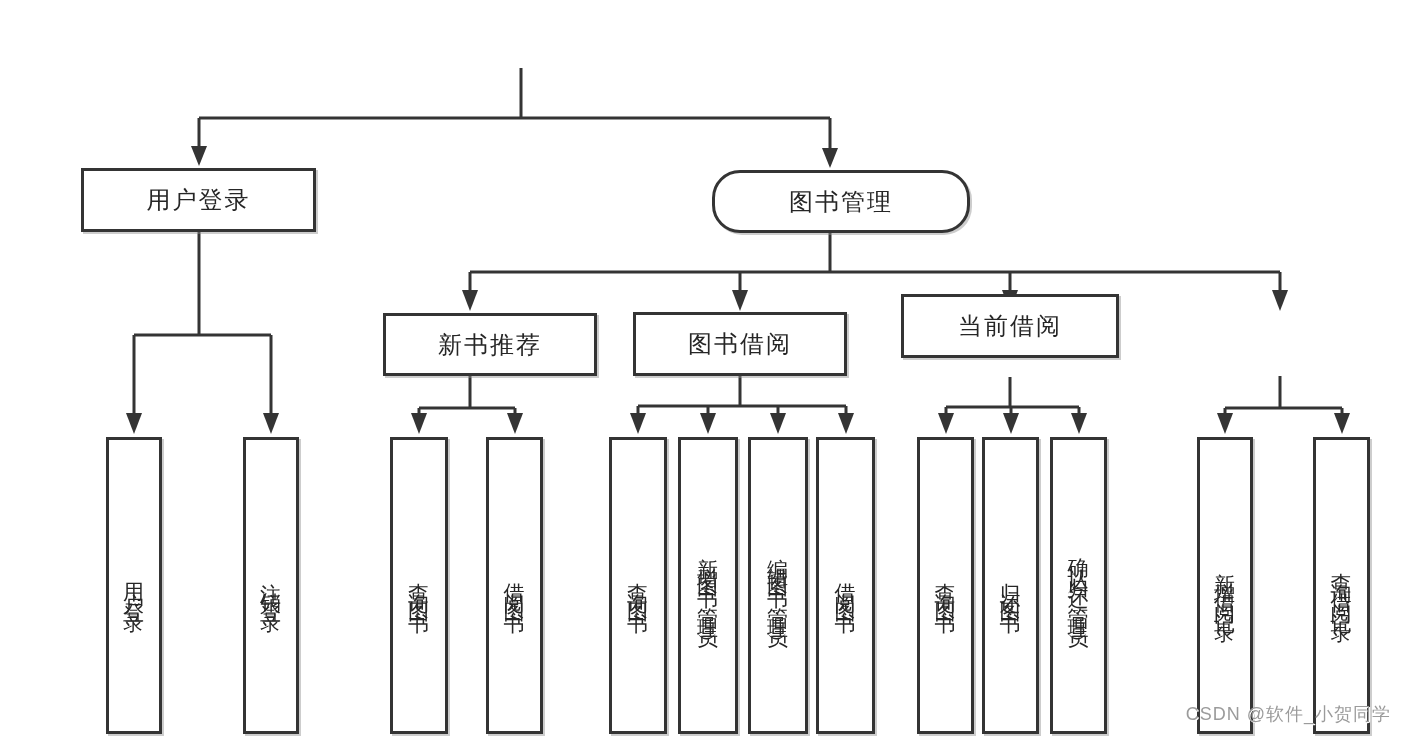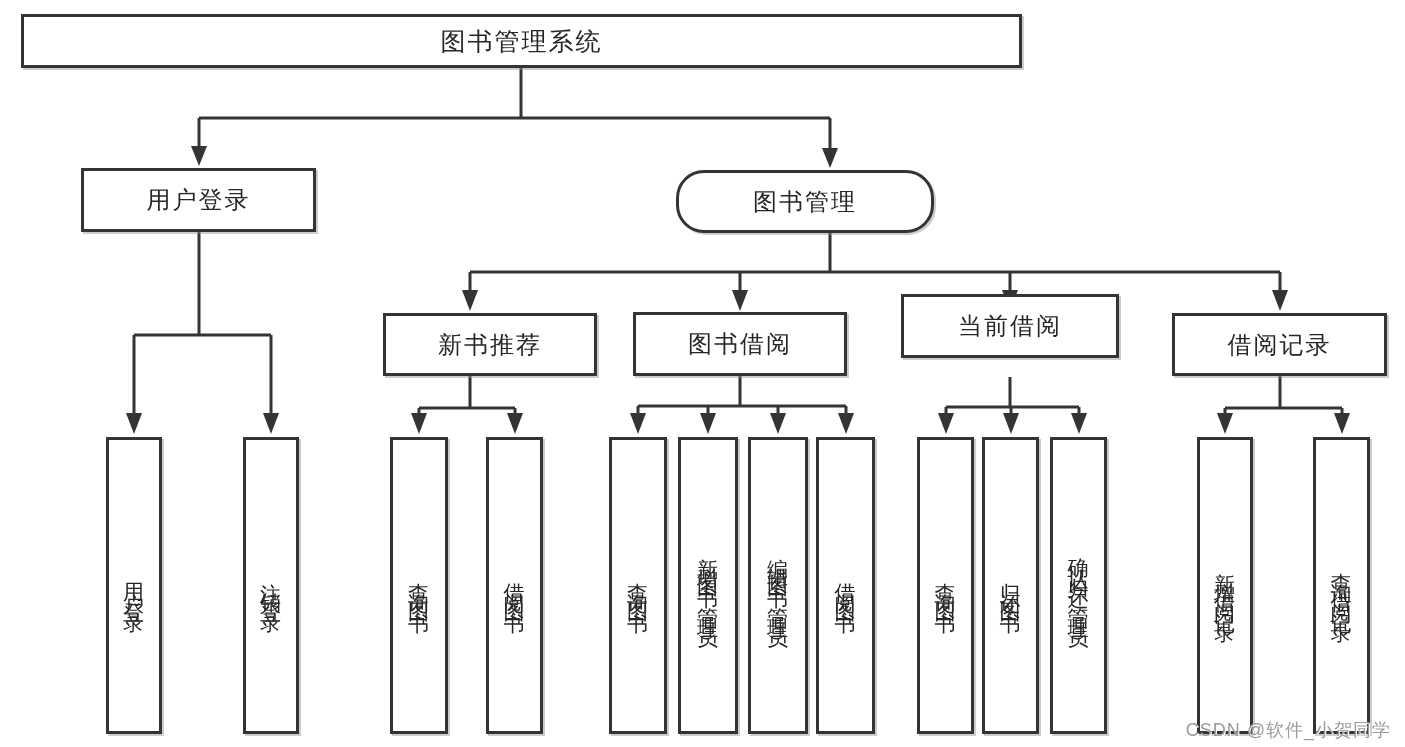--- a/index.html
+++ b/index.html
@@ -15,21 +15,21 @@
   }
   .hbox{height:54px;}
   .hlabel{font-size:24px;color:#262626;letter-spacing:2px;white-space:nowrap;}
   .root-label{font-size:25px;}
   .vbox{top:437px;height:297px;}
   .vlabel{
     writing-mode:vertical-rl;text-orientation:mixed;
     font-size:21px;color:#262626;letter-spacing:10px;line-height:1;white-space:nowrap;
   }
   .watermark{
-    position:absolute;right:14px;bottom:5px;font-size:18px;color:#9b9b9b;
+    position:absolute;right:14px;bottom:21px;font-size:18px;color:#9b9b9b;
     letter-spacing:1px;text-shadow:1px 1px 0 #ffffff;white-space:nowrap;
   }
   svg .wire{stroke:#343434;stroke-width:3;fill:none;}
   svg .head{fill:#343434;stroke:none;}
 </style>
 </head>
 <body>
 
 <div class="canvas">
 
@@ -76,42 +76,36 @@
       <polygon class="head" points="1071,413 1087,413 1079,434"></polygon>
     </g>
 
     <g>
       <path class="wire" d="M1280 376 V408 M1225 408 H1342 M1225 408 V415 M1342 408 V415"></path>
       <polygon class="head" points="1217,413 1233,413 1225,434"></polygon>
       <polygon class="head" points="1334,413 1350,413 1342,434"></polygon>
     </g>
   </svg>
 
-  <div class="node hbox" style="left:21px;top:14px;width:1001px;">
-    <span class="hlabel root-label">图书管理系统</span>
-  </div>
 
   <div class="node hbox" style="left:81px;top:168px;width:235px;height:64px;">
     <span class="hlabel">用户登录</span>
   </div>
-  <div class="node hbox" style="left:676px;top:170px;width:258px;height:63px;border-radius:28px;">
+  <div class="node hbox" style="left:712px;top:170px;width:258px;height:63px;border-radius:28px;">
     <span class="hlabel">图书管理</span>
   </div>
 
   <div class="node hbox" style="left:363px;top:313px;width:214px;height:63px;margin-left:20px;">
     <span class="hlabel">新书推荐</span>
   </div>
   <div class="node hbox" style="left:633px;top:312px;width:214px;height:64px;">
     <span class="hlabel">图书借阅</span>
   </div>
   <div class="node hbox" style="left:901px;top:294px;width:218px;height:64px;">
     <span class="hlabel">当前借阅</span>
-  </div>
-  <div class="node hbox" style="left:1172px;top:313px;width:215px;height:63px;">
-    <span class="hlabel">借阅记录</span>
   </div>
 
   <div class="node vbox" style="left:106px;width:56px;">
     <span class="vlabel">用户登录</span>
   </div>
   <div class="node vbox" style="left:243px;width:56px;">
     <span class="vlabel">注销登录</span>
   </div>
 
   <div class="node vbox" style="left:390px;width:58px;">

